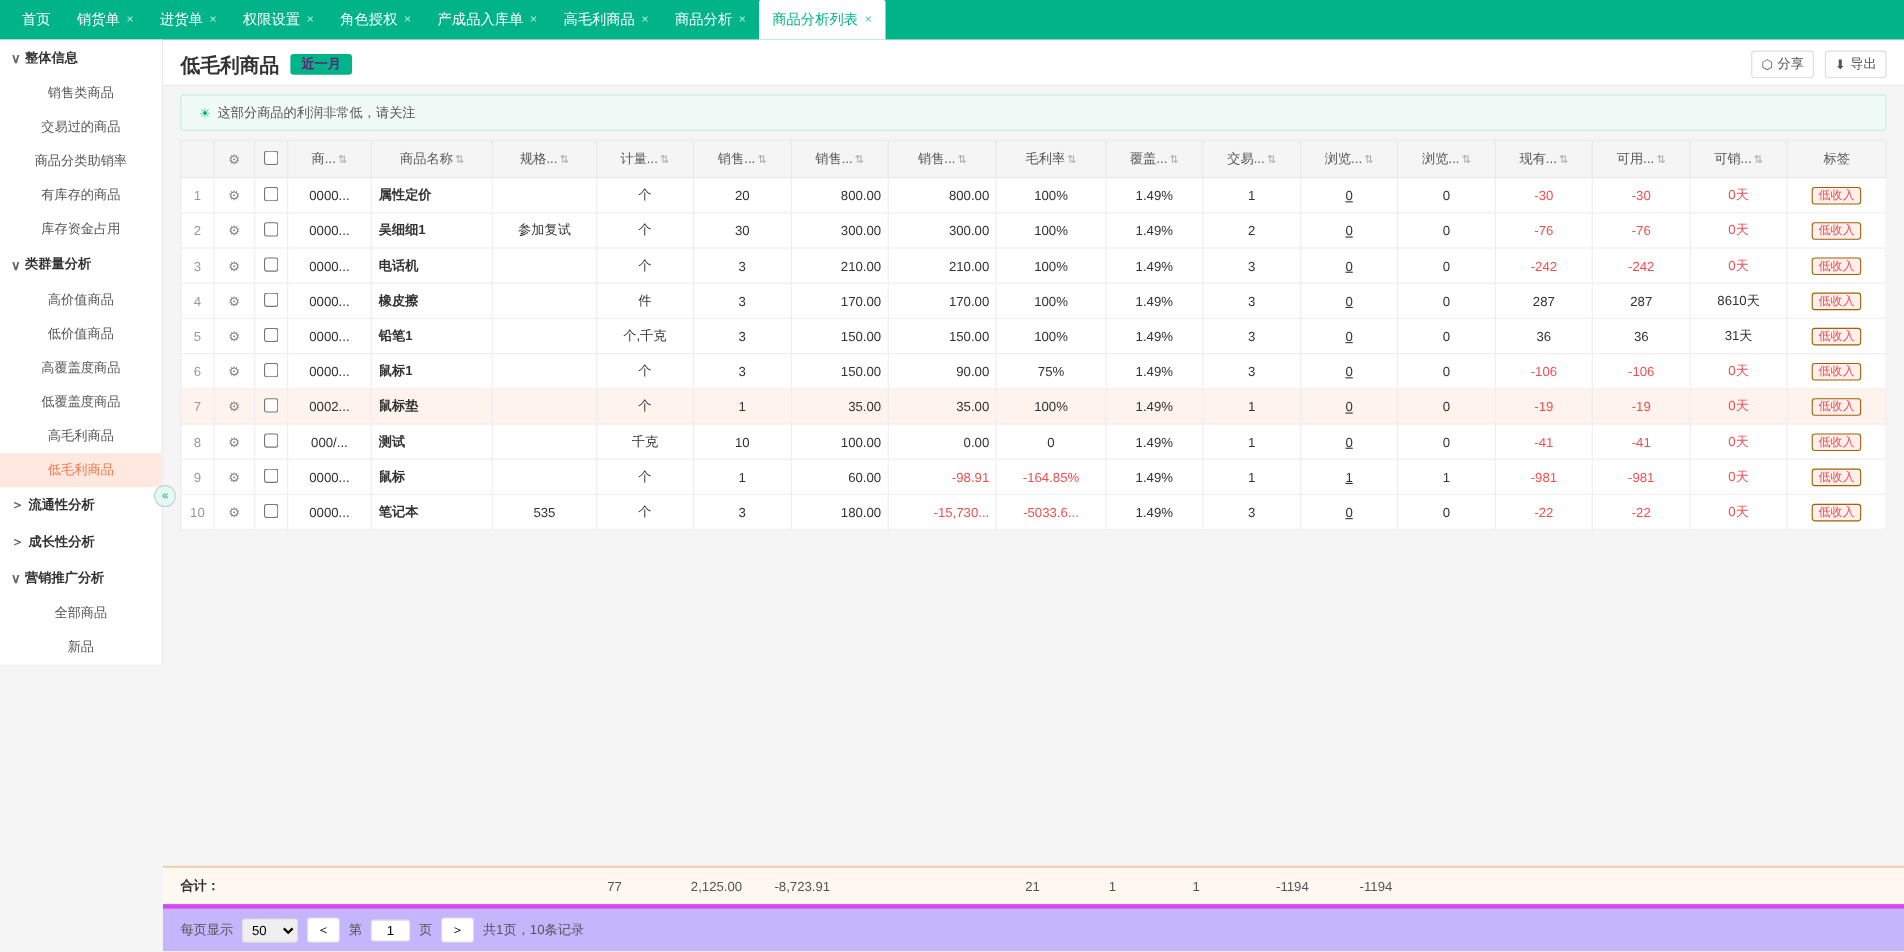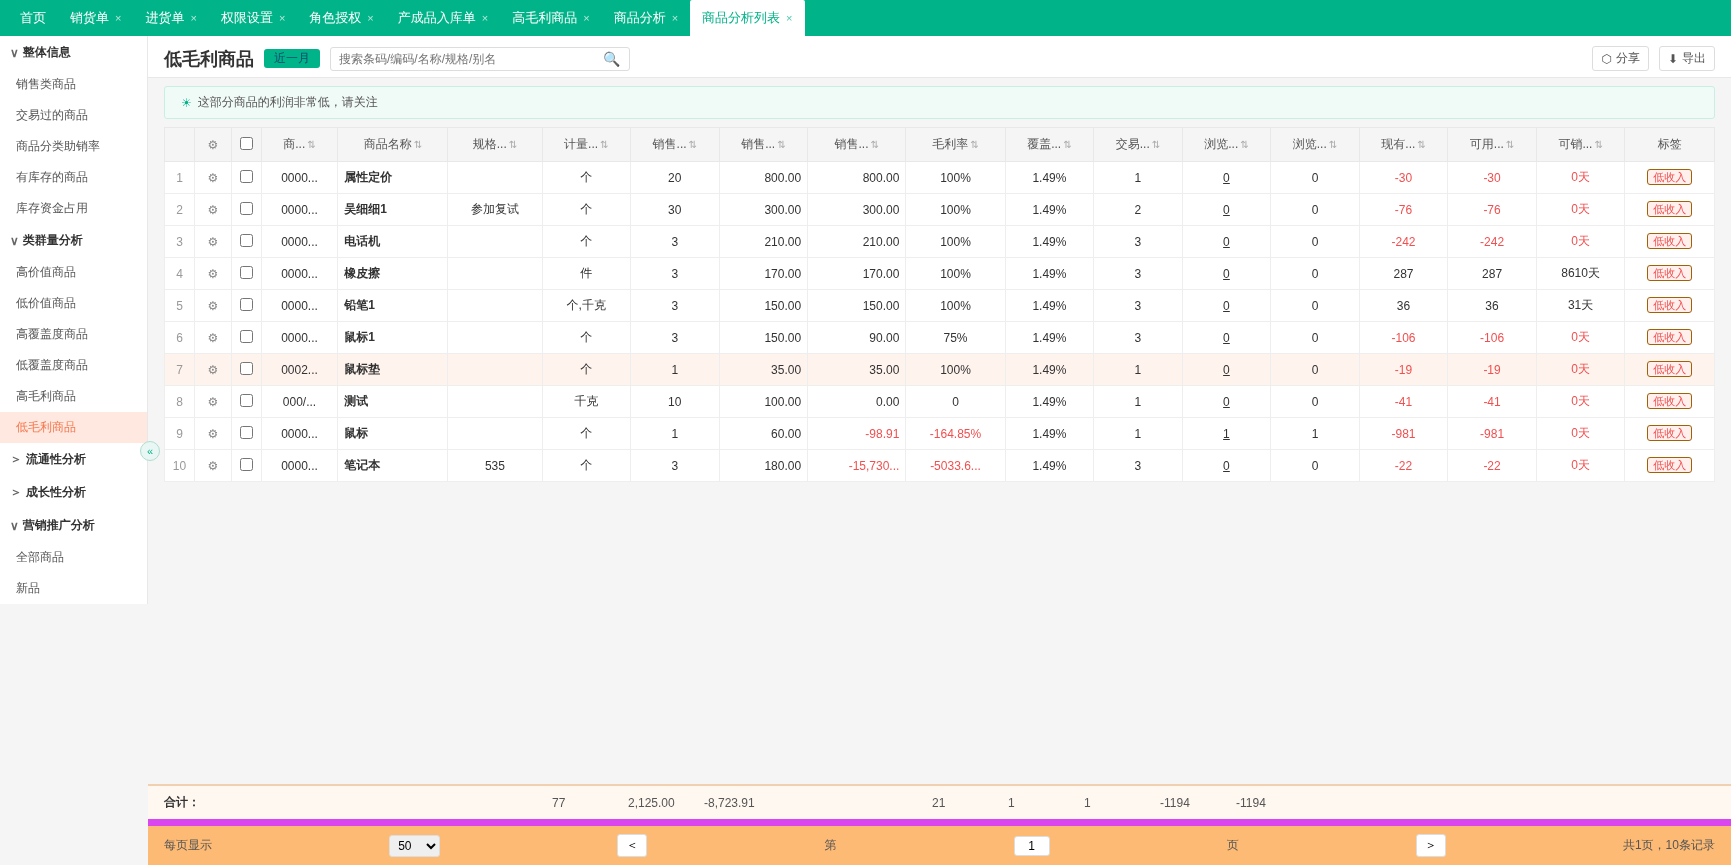--- a/index.html
+++ b/index.html
@@ -49,20 +49,21 @@
       font-weight: bold;
       font-size: 12px;
       cursor: pointer;
     }
     .sidebar-group-header .arrow { margin-right: 4px; color: #666; }
     .sidebar-item {
       padding: 7px 16px;
       color: #555;
       cursor: pointer;
       font-size: 12px;
+      text-align: center;
     }
     .sidebar-item.active { background: #ffe8df; color: #f5784f; }
 
     
     .content {
       flex: 1;
       display: flex;
       flex-direction: column;
       overflow: hidden;
     }
@@ -76,26 +77,27 @@
       border-bottom: 1px solid #e8e8e8;
       gap: 10px;
     }
     .page-title {
       font-size: 18px;
       font-weight: bold;
       color: #333;
     }
     .time-btn {
       background: #00b388;
-      color: #0c4a6e;
+      color: #701a75;
       border: none;
       border-radius: 3px;
       padding: 1px 10px;
       font-size: 12px;
       cursor: pointer;
+      font-weight: bold;
     }
     .search-box {
       display: flex;
       align-items: center;
       border: 1px solid #ddd;
       border-radius: 3px;
       padding: 3px 8px;
       background: #fff;
       flex: 1;
       max-width: 300px;
@@ -197,26 +199,26 @@
       align-items: center;
       gap: 16px;
       font-size: 12px;
       color: #555;
     }
     .total-label { font-weight: bold; color: #333; }
     .total-cell { min-width: 60px; text-align: left; display: inline-block; }
 
     
     .pagination-bar {
-      background: #fdba74;
-      border-top: 7px solid #d946ef;
+      background: #c4b5fd;
+      border-top: 4px solid #d946ef;
       padding: 8px 16px;
       display: flex;
       align-items: center;
-      justify-content: space-between;
+      justify-content: flex-start;
       gap: 8px;
       font-size: 12px;
       color: #555;
     }
     .page-size-select {
       border: 1px solid #ddd;
       border-radius: 3px;
       padding: 2px 4px;
       font-size: 12px;
     }
@@ -346,24 +348,20 @@
       <div class="sidebar-item">新品</div>
     </div>
     <div class="sidebar-collapse">«</div>
   </div>
 
   <div class="content">
 
     <div class="page-header">
       <span class="page-title">低毛利商品</span>
       <button class="time-btn">近一月</button>
-      <div class="search-box">
-        <input type="text" placeholder="搜索条码/编码/名称/规格/别名" style="">
-        <span class="search-icon">🔍</span>
-      </div>
       <div class="header-actions">
         <button class="action-btn">
           <span>⬡</span>
           <span>分享</span>
         </button>
         <button class="action-btn">
           <span>⬇</span>
           <span>导出</span>
         </button>
       </div>

